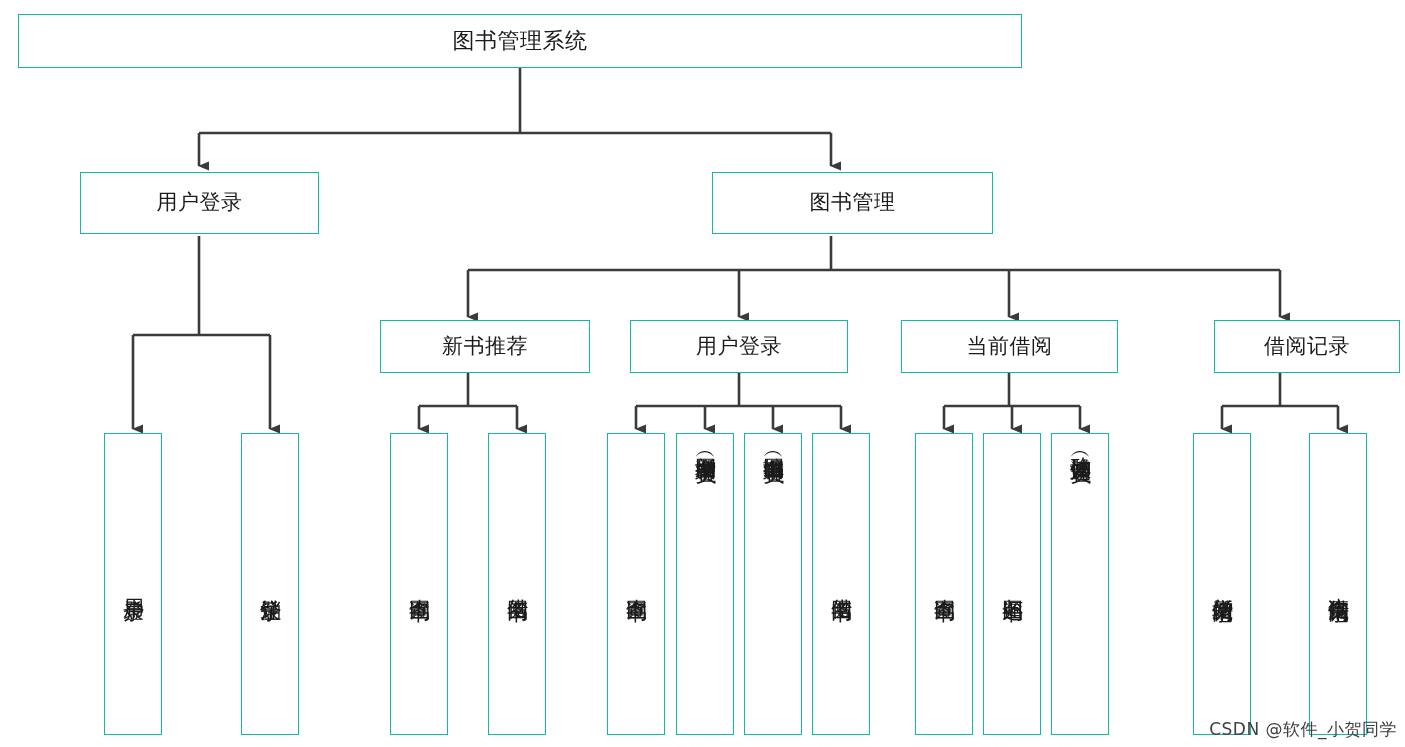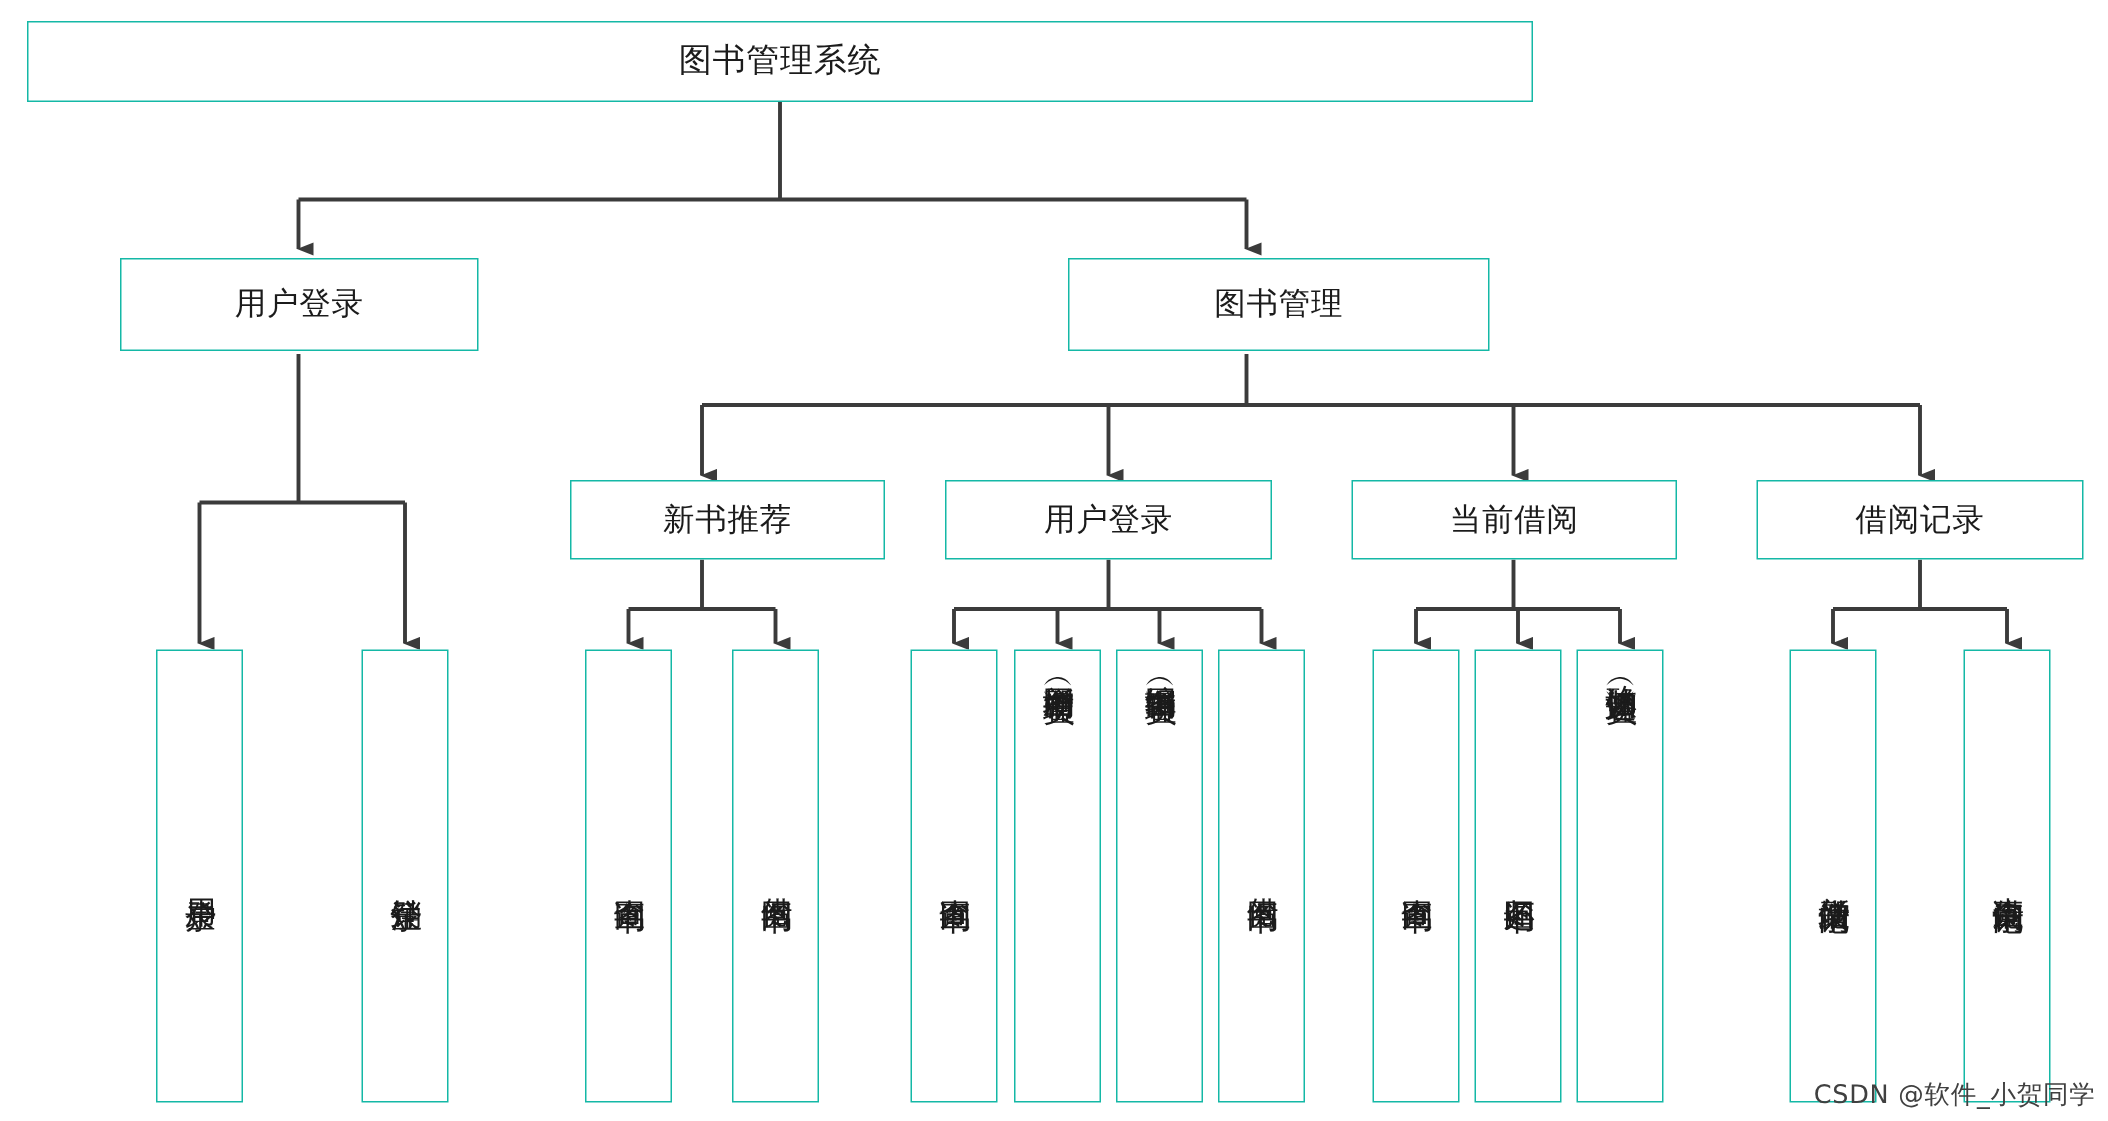--- a/index.html
+++ b/index.html
@@ -140,21 +140,21 @@
 
   <div class="node horizontal" style="left:360px; top:320px; width:210px; height:53px;margin-left:20px;">
     <span>新书推荐</span>
   </div>
   <div class="node horizontal" style="left:630px; top:320px; width:218px; height:53px;">
     <span>用户登录</span>
   </div>
   <div class="node horizontal" style="left:901px; top:320px; width:217px; height:53px;align-items:center;">
     <span>当前借阅</span>
   </div>
-  <div class="node horizontal" style="left:1171px; top:320px; width:218px; height:53px;">
+  <div class="node horizontal" style="left:1214px; top:320px; width:186px; height:53px;">
     <span>借阅记录</span>
   </div>
 
   <div class="node vertical centeredtext" style="left:104px; top:433px; width:58px; height:302px;">
     <span class="vlabel">用户登录</span>
   </div>
   <div class="node vertical centeredtext" style="left:241px; top:433px; width:58px; height:302px;">
     <span class="vlabel">注销登录</span>
   </div>
 

